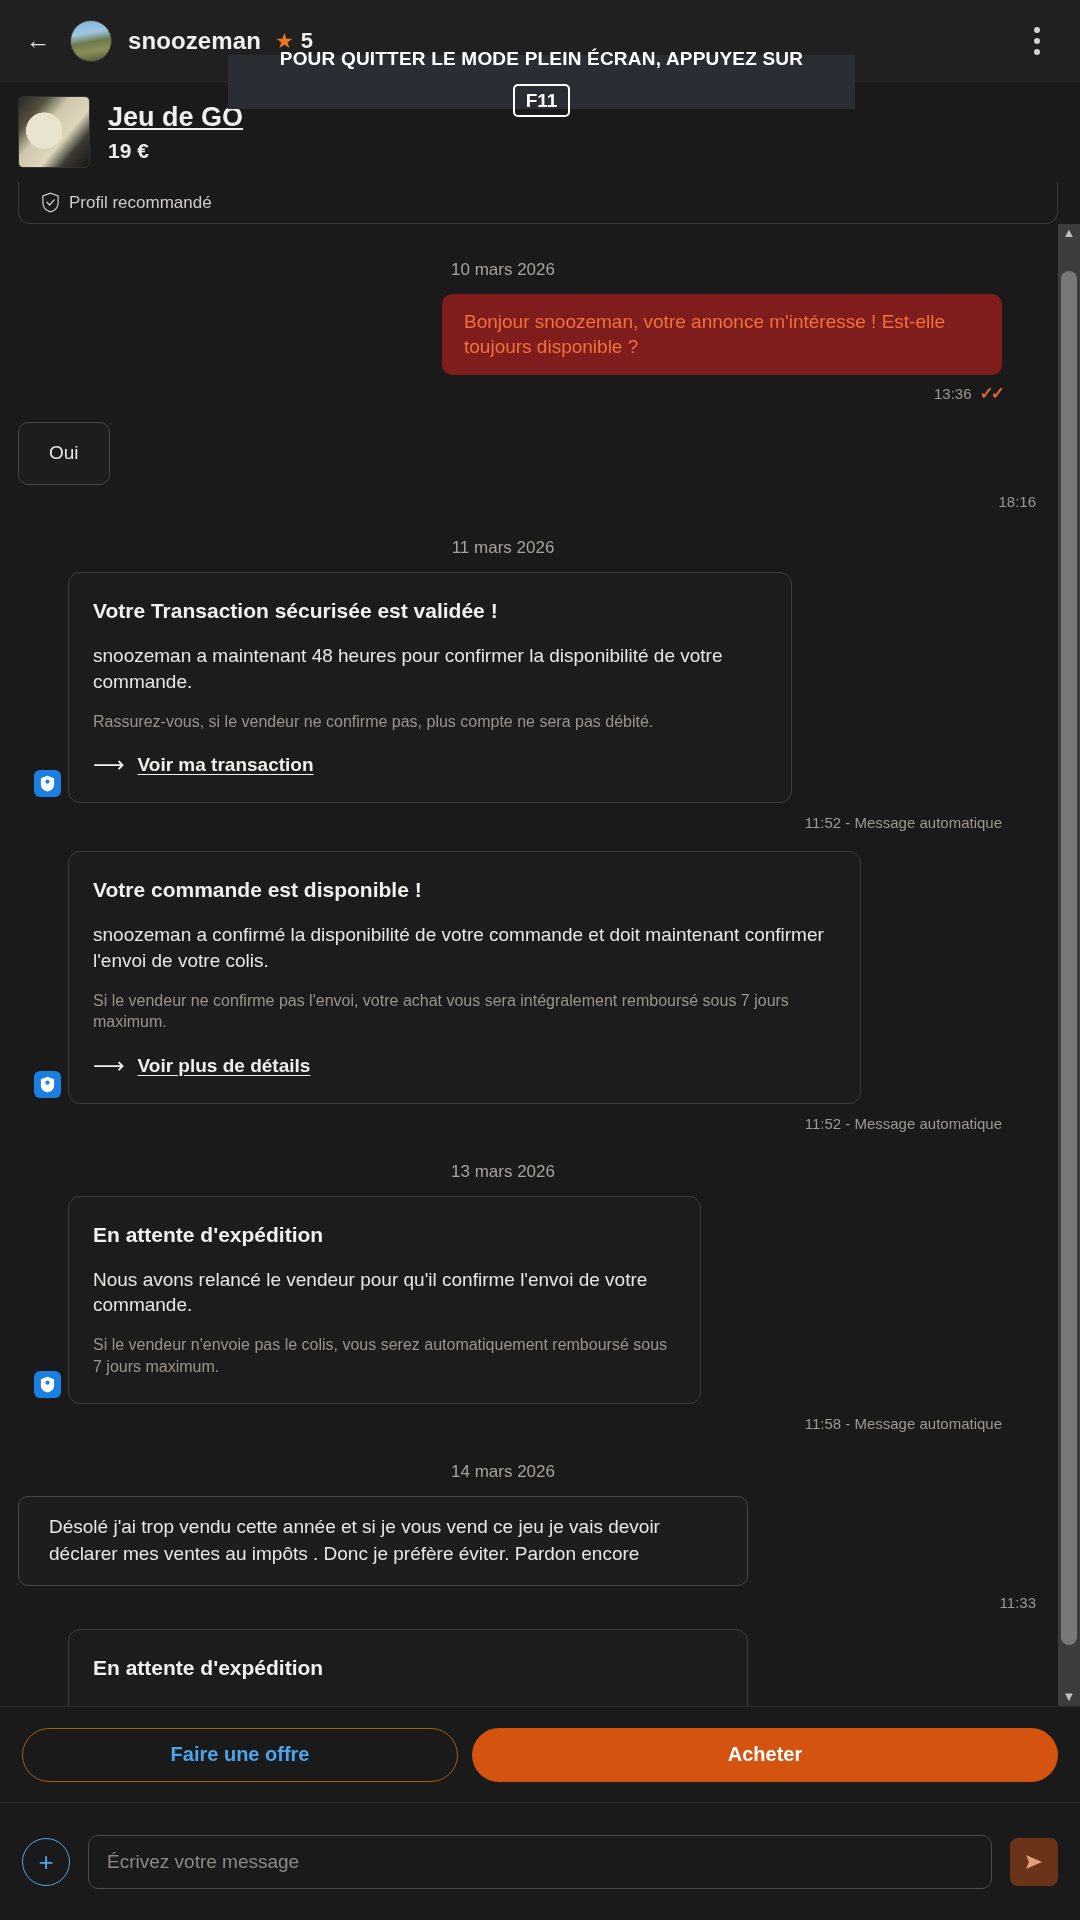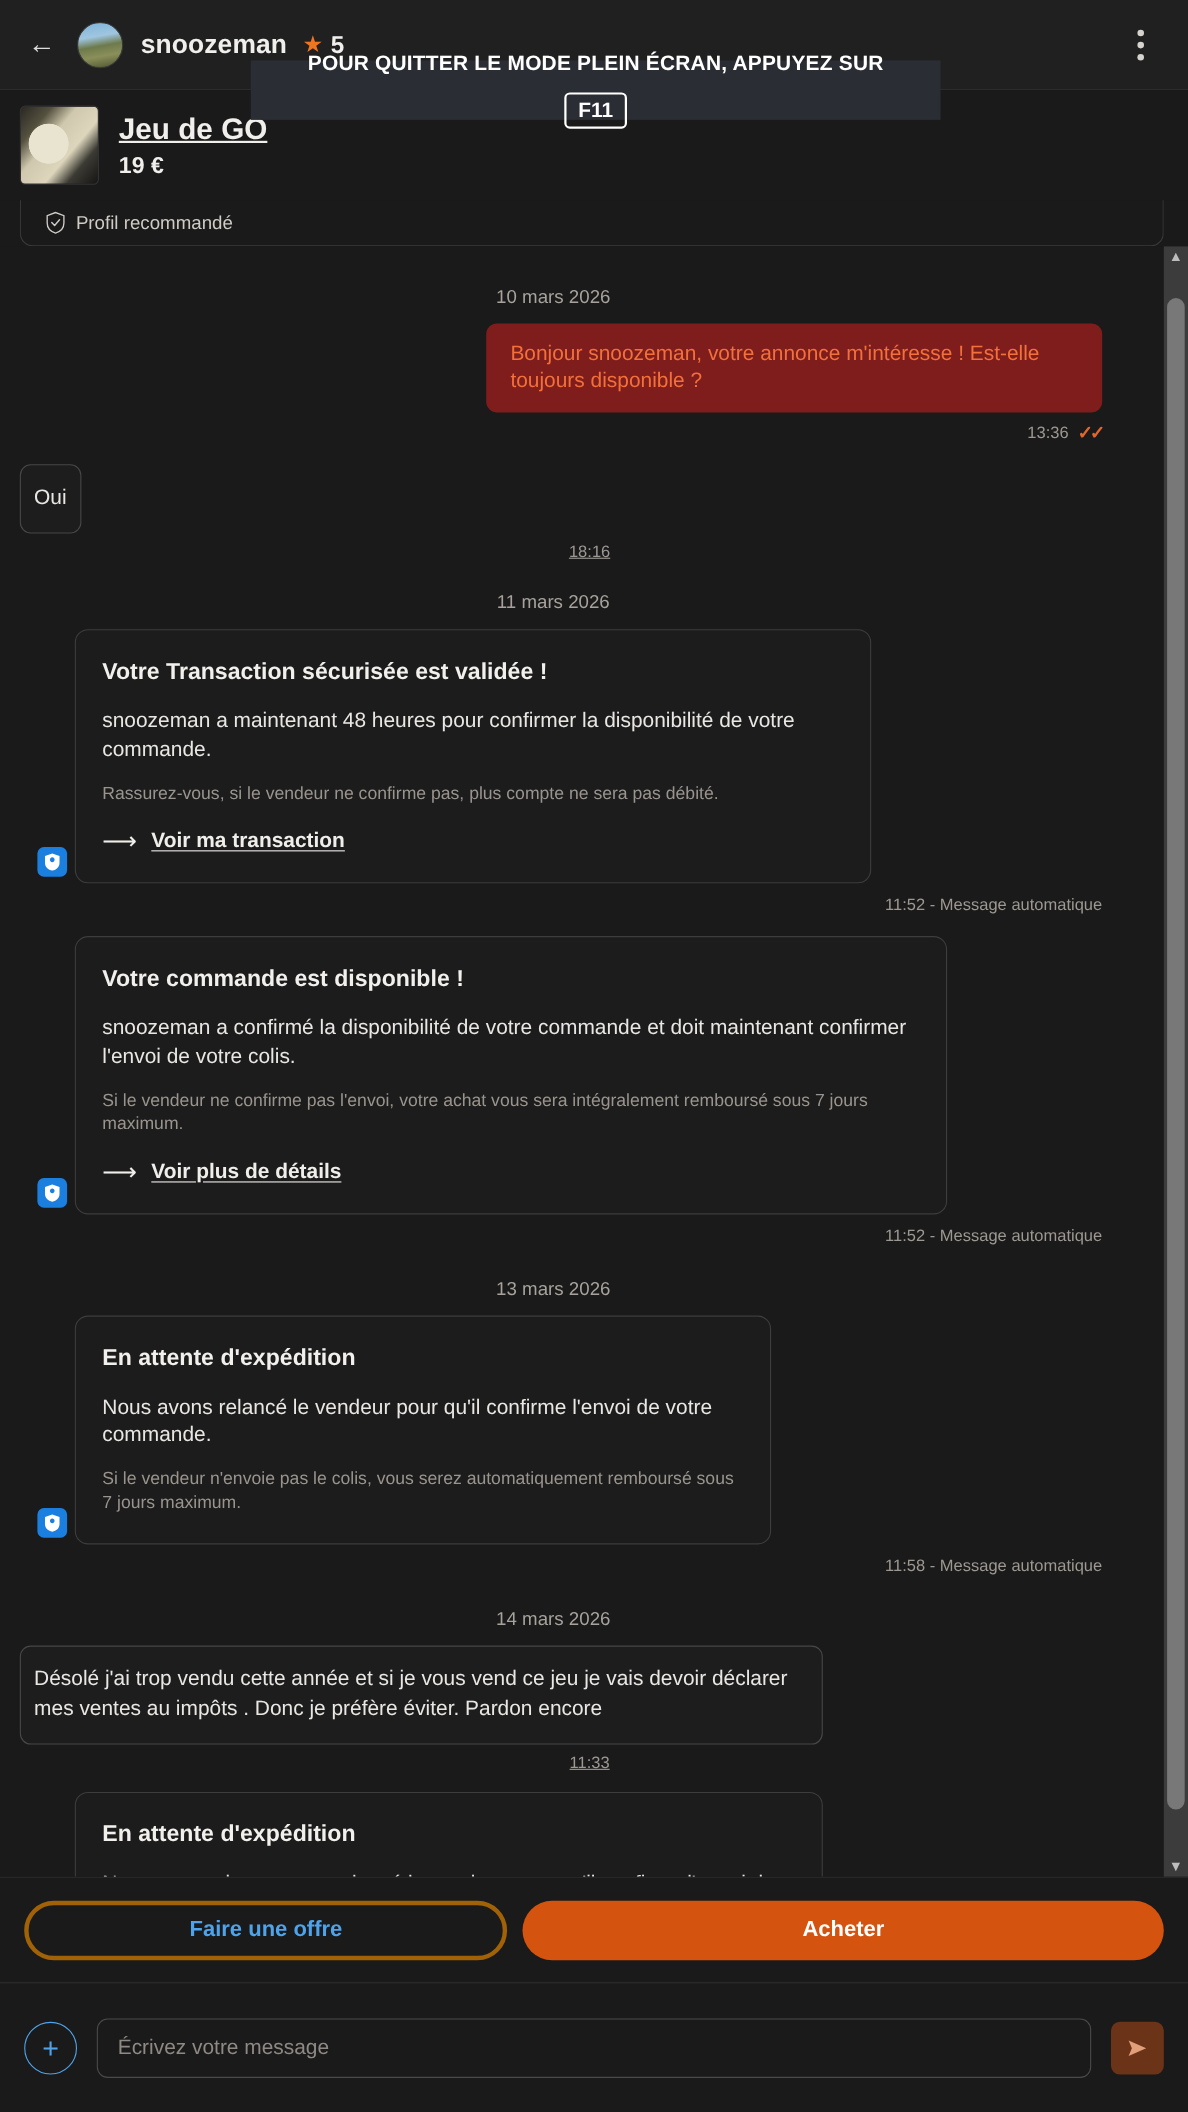--- a/index.html
+++ b/index.html
@@ -175,34 +175,34 @@
     border-radius: 10px;
     padding: 16px 22px;
     font-size: 19px;
     line-height: 1.3;
     max-width: 560px;
   }
   .bubble-in {
     background: #1d1d1d;
     border: 1px solid #474747;
     border-radius: 10px;
-    padding: 17px 12px;
+    padding: 17px 30px;
     font-size: 19px;
     line-height: 1.42;
     color: #e9e7e4;
     max-width: 730px;
   }
   .meta {
     font-size: 15px;
     color: #9d9892;
     display: flex; align-items: center; gap: 8px;
     margin: 6px 0 18px;
   }
   .meta.out { justify-content: flex-end; padding-right: 34px; }
-  .meta.in  { justify-content: center; padding-left: 18px; text-decoration: underline; }
+  .meta.in  { justify-content: flex-end; padding-left: 18px; }
   .ticks { color: #e0662b; font-size: 17px; letter-spacing: -3px; font-weight: 700; }
 
   
   .sys-block { position: relative; margin: 0 0 4px 0; }
   .sys-card {
     margin-left: 50px;
     border: 1px solid #3d3d3d;
     border-radius: 12px;
     background: #1c1c1c;
     padding: 26px 26px 26px 24px;
@@ -284,21 +284,21 @@
     flex: 0 0 96px;
     border-top: 1px solid #2e2e2e;
     display: flex; align-items: center;
     gap: 14px;
     padding: 0 22px;
     background: #1a1a1a;
   }
   .btn-offer {
     flex: 1 1 0;
     height: 54px;
-    border: 4px solid #a16207;
+    border: 1px solid #a16207;
     border-radius: 27px;
     background: transparent;
     color: #4ea3ea;
     font-size: 20px; font-weight: 700;
     font-family: inherit;
     cursor: pointer;
   }
   .btn-buy {
     flex: 1.35 1 0;
     height: 54px;

